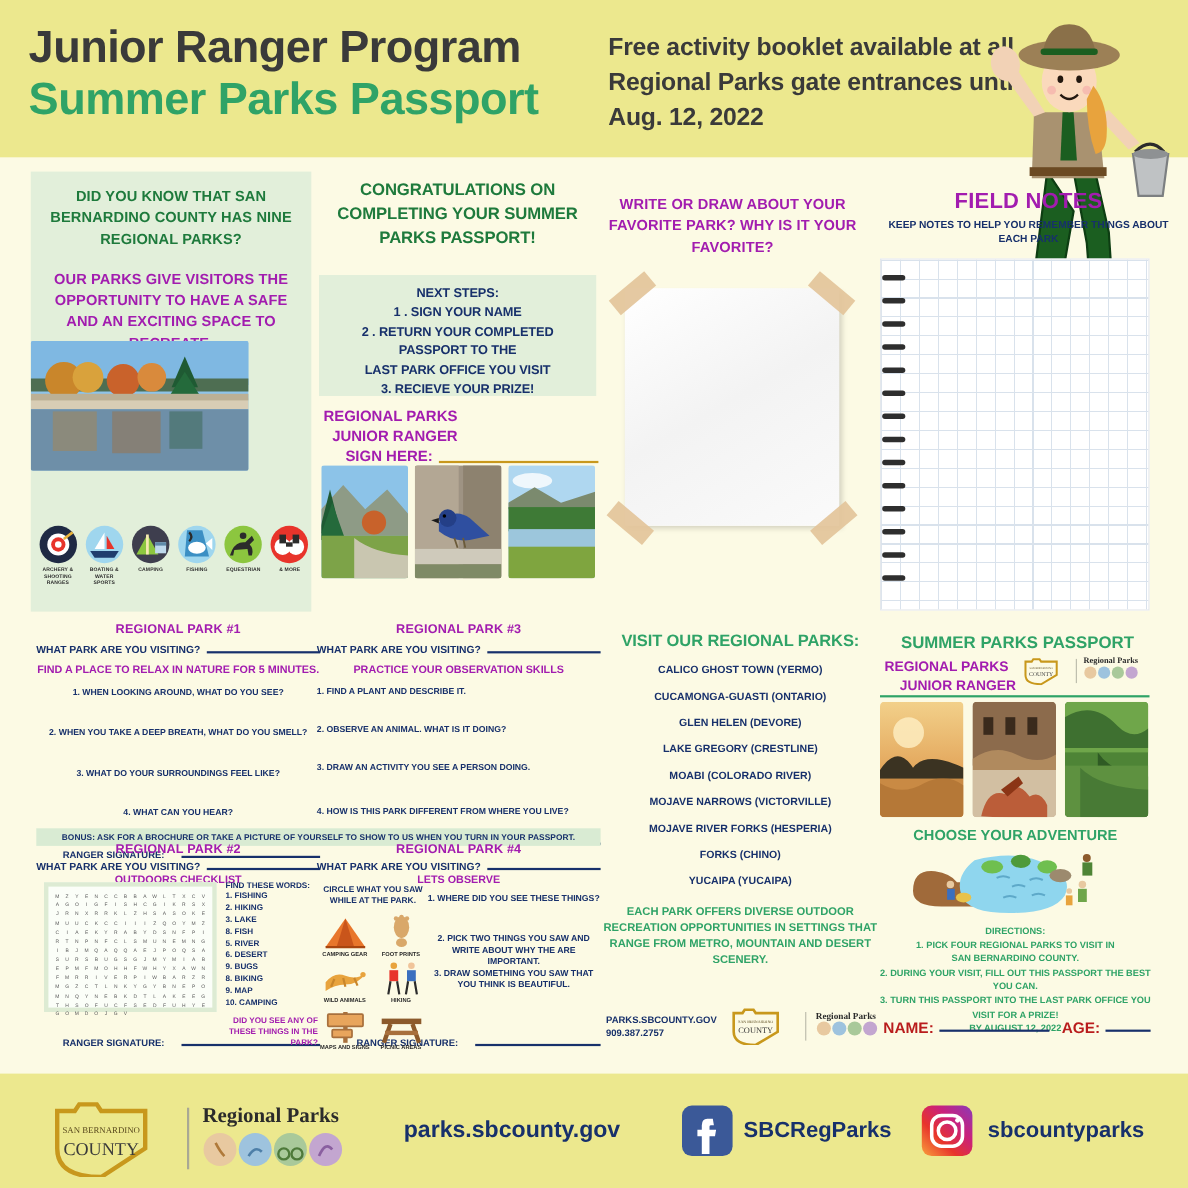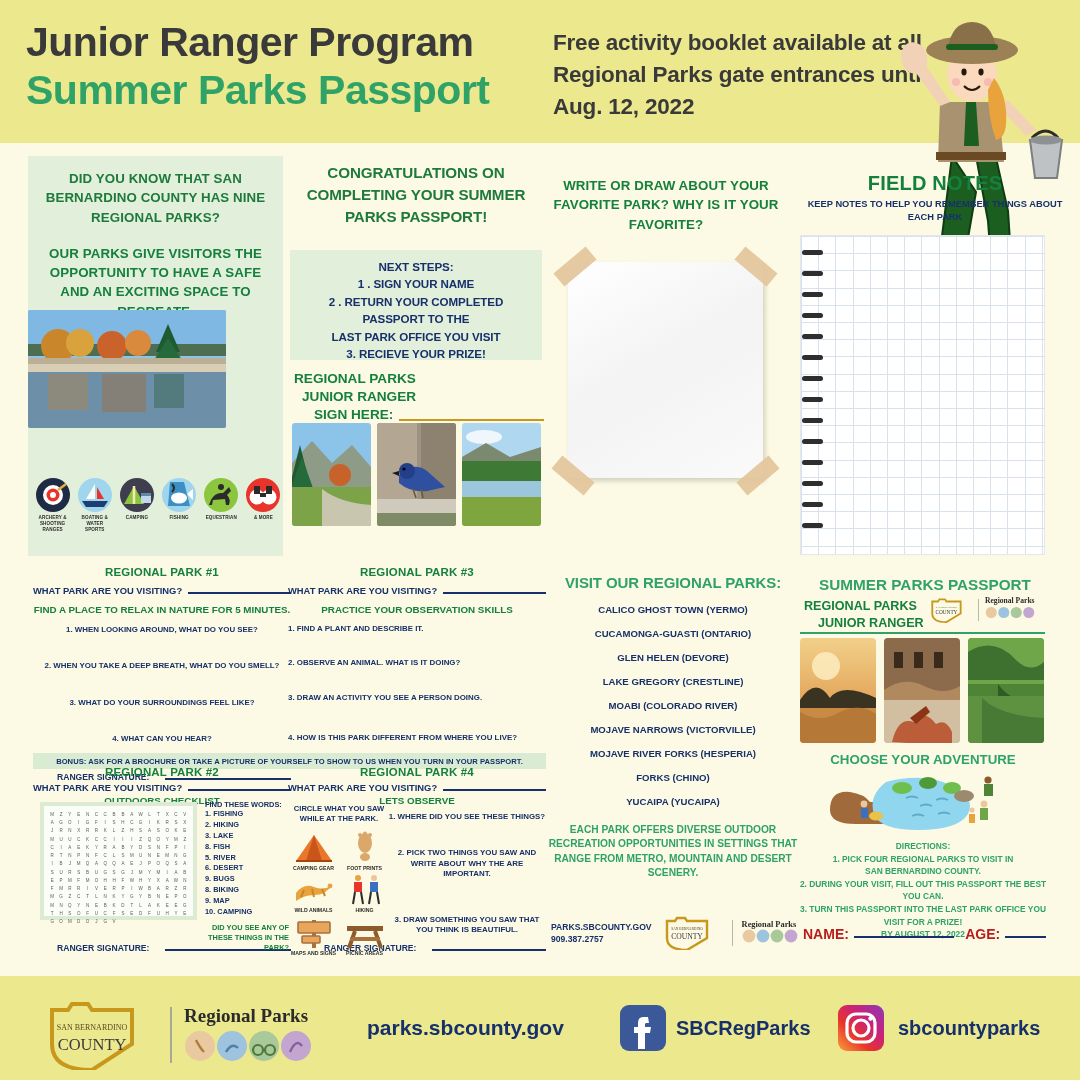--- a/index.html
+++ b/index.html
@@ -35,21 +35,21 @@
   
   .ranger { position: absolute; left: 880px; top: 6px; width: 190px; height: 310px; }
 
   
   .panel-green {
     position: absolute; background: #E2EFDA;
   }
   .center { text-align: center; }
 
   .h-green { color: #1E7A3C; font-weight: 900; }
-  .h-gold  { color: #15803d; font-weight: 900; }
+  .h-gold  { color: #a21caf; font-weight: 900; }
   .t-navy  { color: #17306B; font-weight: 800; }
   .t-green { color: #2FA367; font-weight: 900; }
 
   
   #didyouknow { left: 28px; top: 156px; width: 255px; height: 400px; }
   #dyk-title { margin-top: 13px; font-size: 13.3px; line-height: 1.45; letter-spacing: 0.1px; }
   #dyk-body  { margin-top: 17px; font-size: 13.3px; line-height: 1.45; letter-spacing: 0.1px; padding: 0 8px; }
   .lakephoto {
     position: absolute; left: 28px; top: 310px; width: 198px; height: 118px;
     border-radius: 2px; overflow: hidden;
@@ -776,21 +776,21 @@
             </svg>
         </div>
         <div class="obs-lbl">PICNIC AREAS</div>
       </div>
     </div>
   </div>
 
   <div class="obs-q">
     <div class="t-navy q" style="margin-top:0">1. WHERE DID YOU SEE THESE THINGS?</div>
     <div class="t-navy q" style="margin-top:26px">2. PICK TWO THINGS YOU SAW AND WRITE ABOUT WHY THE ARE IMPORTANT.</div>
-    <div class="t-navy q" style="margin-top:35px">3. DRAW SOMETHING YOU SAW THAT YOU THINK IS BEAUTIFUL.</div>
+    <div class="t-navy q" style="">3. DRAW SOMETHING YOU SAW THAT YOU THINK IS BEAUTIFUL.</div>
   </div>
 
   <div id="visit">
     <div class="t-green" id="visit-title">VISIT OUR REGIONAL PARKS:</div>
     <div class="t-navy park-item">CALICO GHOST TOWN (YERMO)</div>
     <div class="t-navy park-item">CUCAMONGA-GUASTI (ONTARIO)</div>
     <div class="t-navy park-item">GLEN HELEN (DEVORE)</div>
     <div class="t-navy park-item">LAKE GREGORY (CRESTLINE)</div>
     <div class="t-navy park-item">MOABI (COLORADO RIVER)</div>
     <div class="t-navy park-item">MOJAVE NARROWS (VICTORVILLE)</div>

